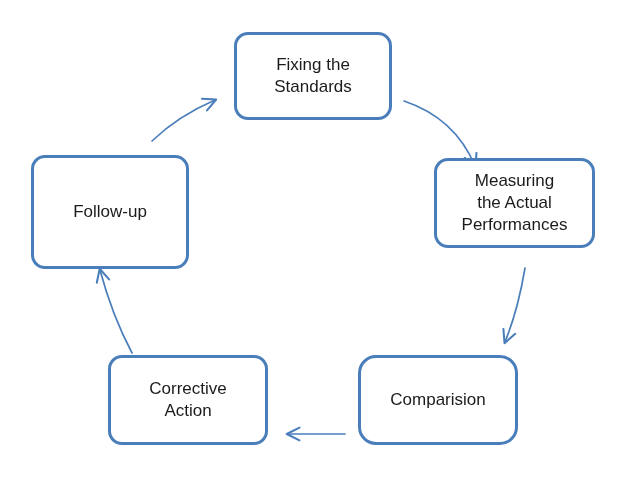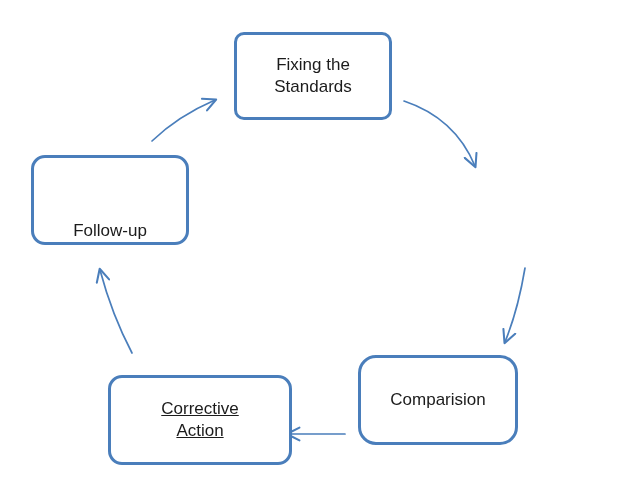--- a/index.html
+++ b/index.html
@@ -36,25 +36,25 @@
     color: #1b1b1b;
     font-size: 17px;
     line-height: 1.28;
     font-family: "Liberation Sans", sans-serif;
   }
   .node-label {
     display: block;
     white-space: pre-line;
     padding: 0 6px;
   }
-  #node-fixing   { left: 234px; top: 32px;  width: 158px; height: 88px; border-radius: 10px; }
+  #node-fixing   { left: 234px; top: 32px;  width: 158px; height: 88px; }
   #node-measure  { left: 434px; top: 158px; width: 161px; height: 90px; }
   #node-compare  { left: 358px; top: 355px; width: 160px; height: 90px; border-radius: 18px; }
-  #node-correct  { left: 108px; top: 375px; width: 184px; height: 90px; text-decoration: underline; }
-  #node-follow   { left: 31px;  top: 155px; width: 158px; height: 90px; align-items: flex-end; }
+  #node-correct  { left: 108px; top: 355px; width: 160px; height: 90px; }
+  #node-follow   { left: 31px;  top: 155px; width: 158px; height: 114px; }
 
   #diagram-title {
     position: absolute;
     left: 196px;
     top: 228px;
     width: 246px;
     text-align: center;
     font-size: 29px;
     color: #101010;
     font-family: "Liberation Sans", sans-serif;
@@ -82,20 +82,25 @@
     <path d="M 132 353 Q 112 315 100 270" fill="none" stroke="#4a7ebb" stroke-width="1.7" stroke-linecap="round" marker-end="url(#ah)"></path>
 
     <path d="M 152 141 Q 178 116 215 100" fill="none" stroke="#4a7ebb" stroke-width="1.7" stroke-linecap="round" marker-end="url(#ah)"></path>
   </svg>
 
   <div class="node" id="node-fixing">
     <span class="node-label">Fixing the
 Standards</span>
   </div>
 
+  <div class="node" id="node-measure">
+    <span class="node-label">Measuring
+the Actual
+Performances</span>
+  </div>
 
   <div class="node" id="node-compare">
     <span class="node-label">Comparision</span>
   </div>
 
   <div class="node" id="node-correct">
     <span class="node-label">Corrective
 Action</span>
   </div>
 

